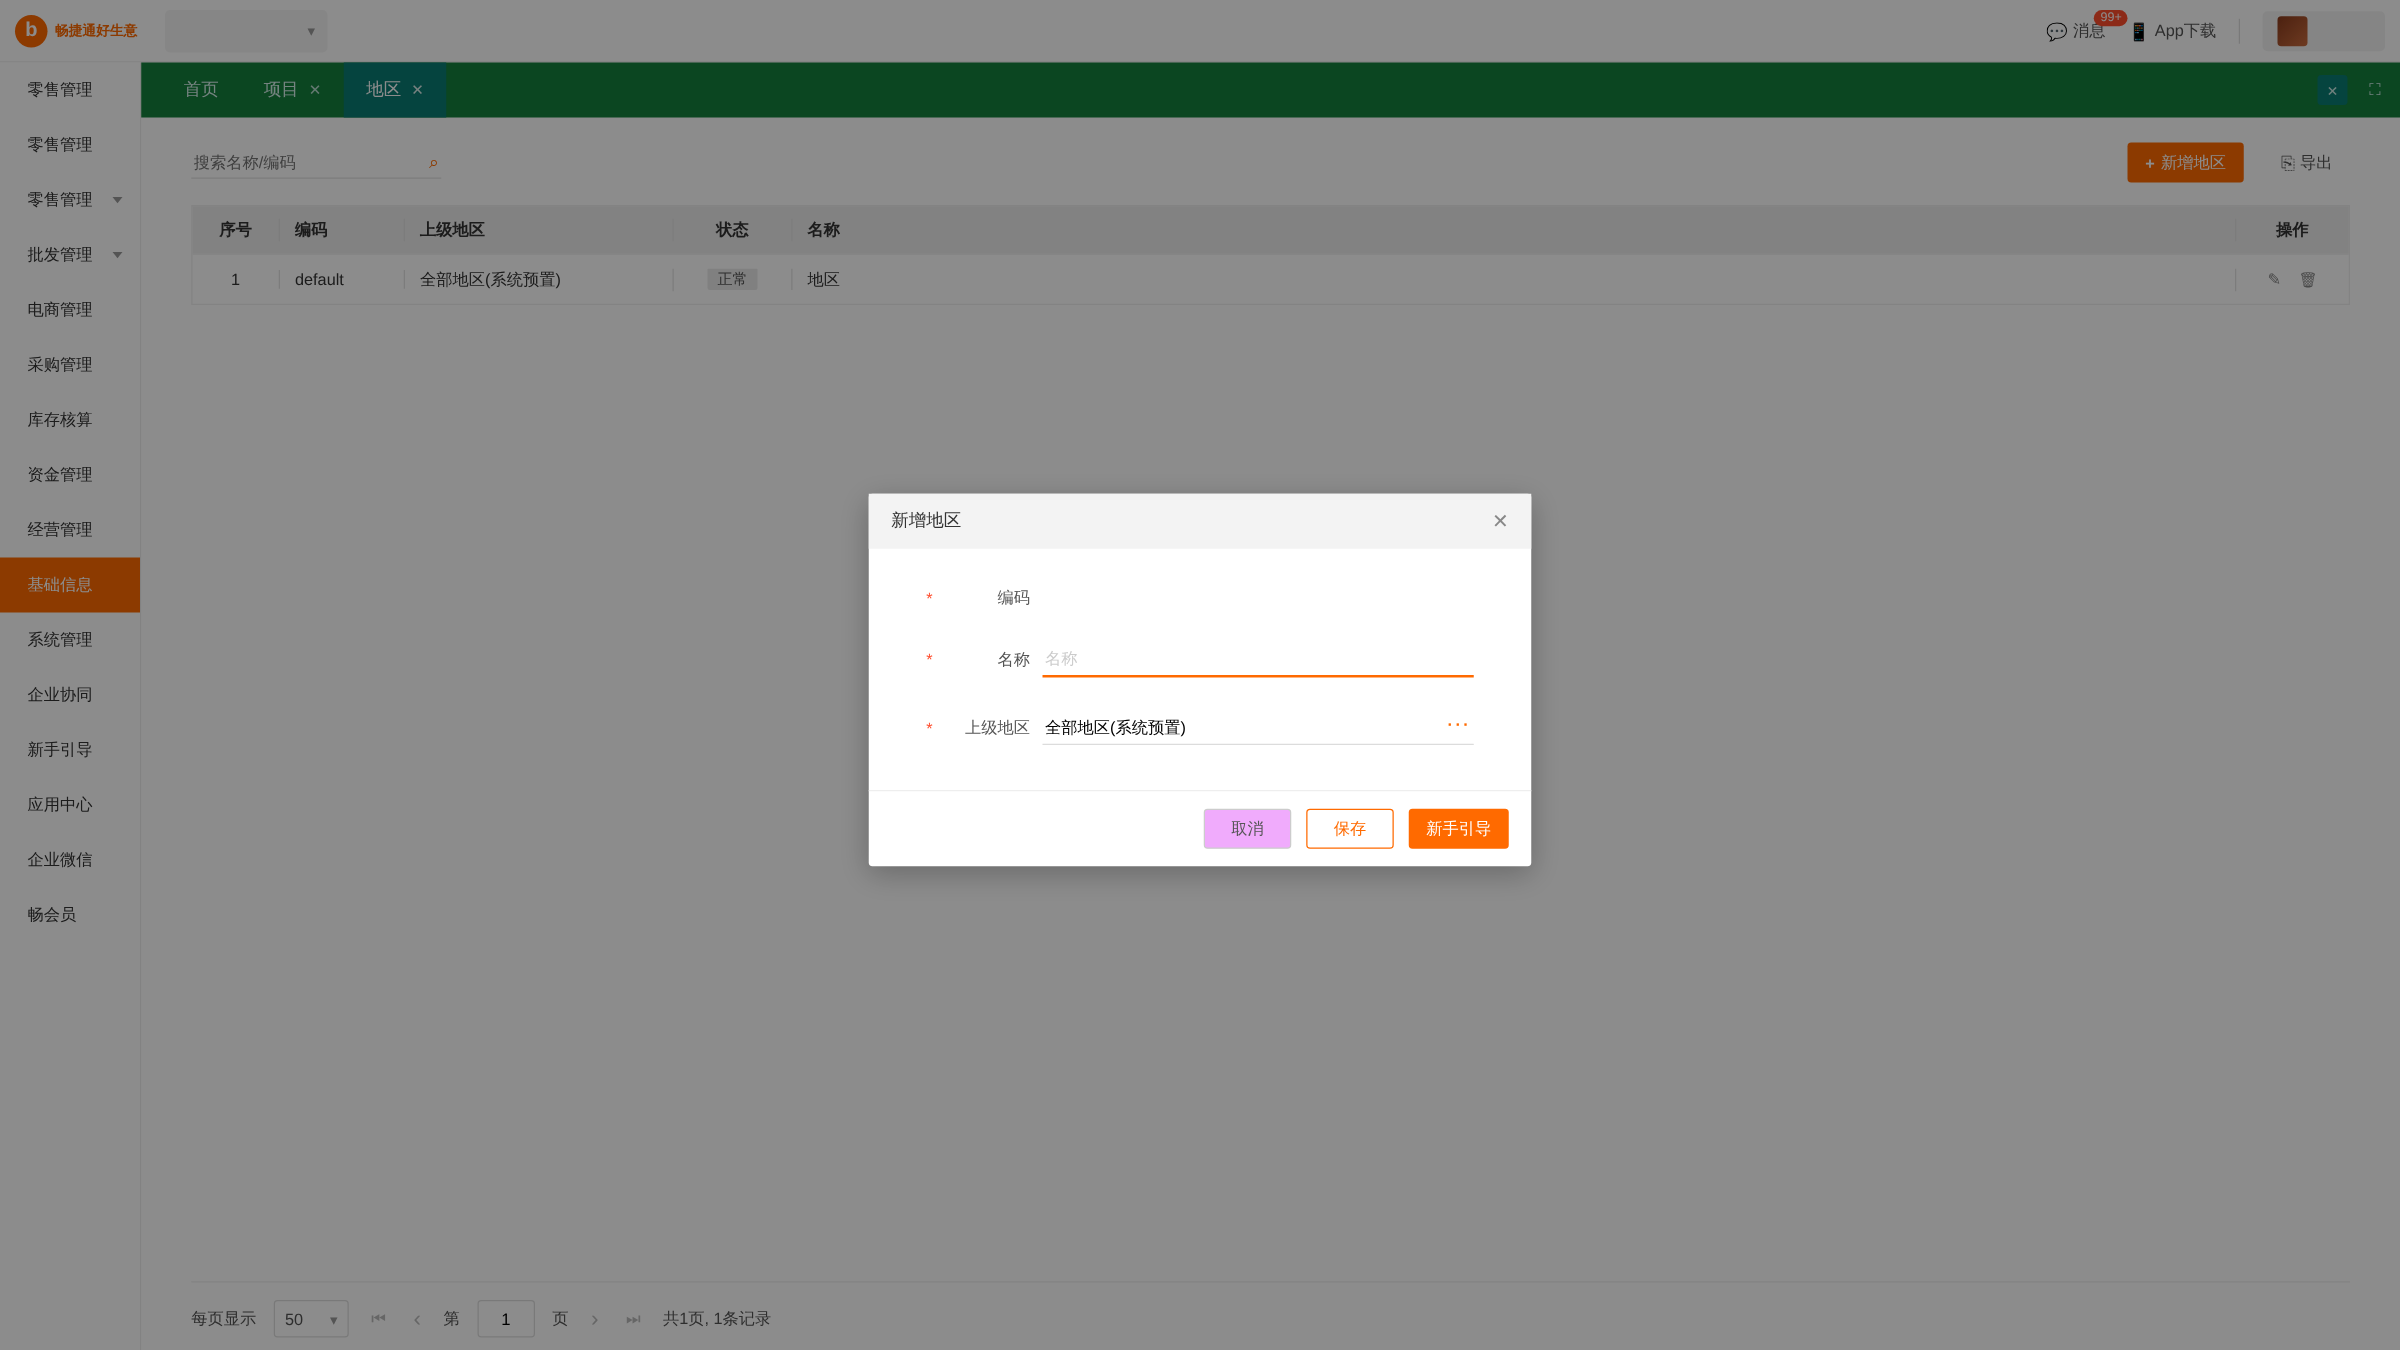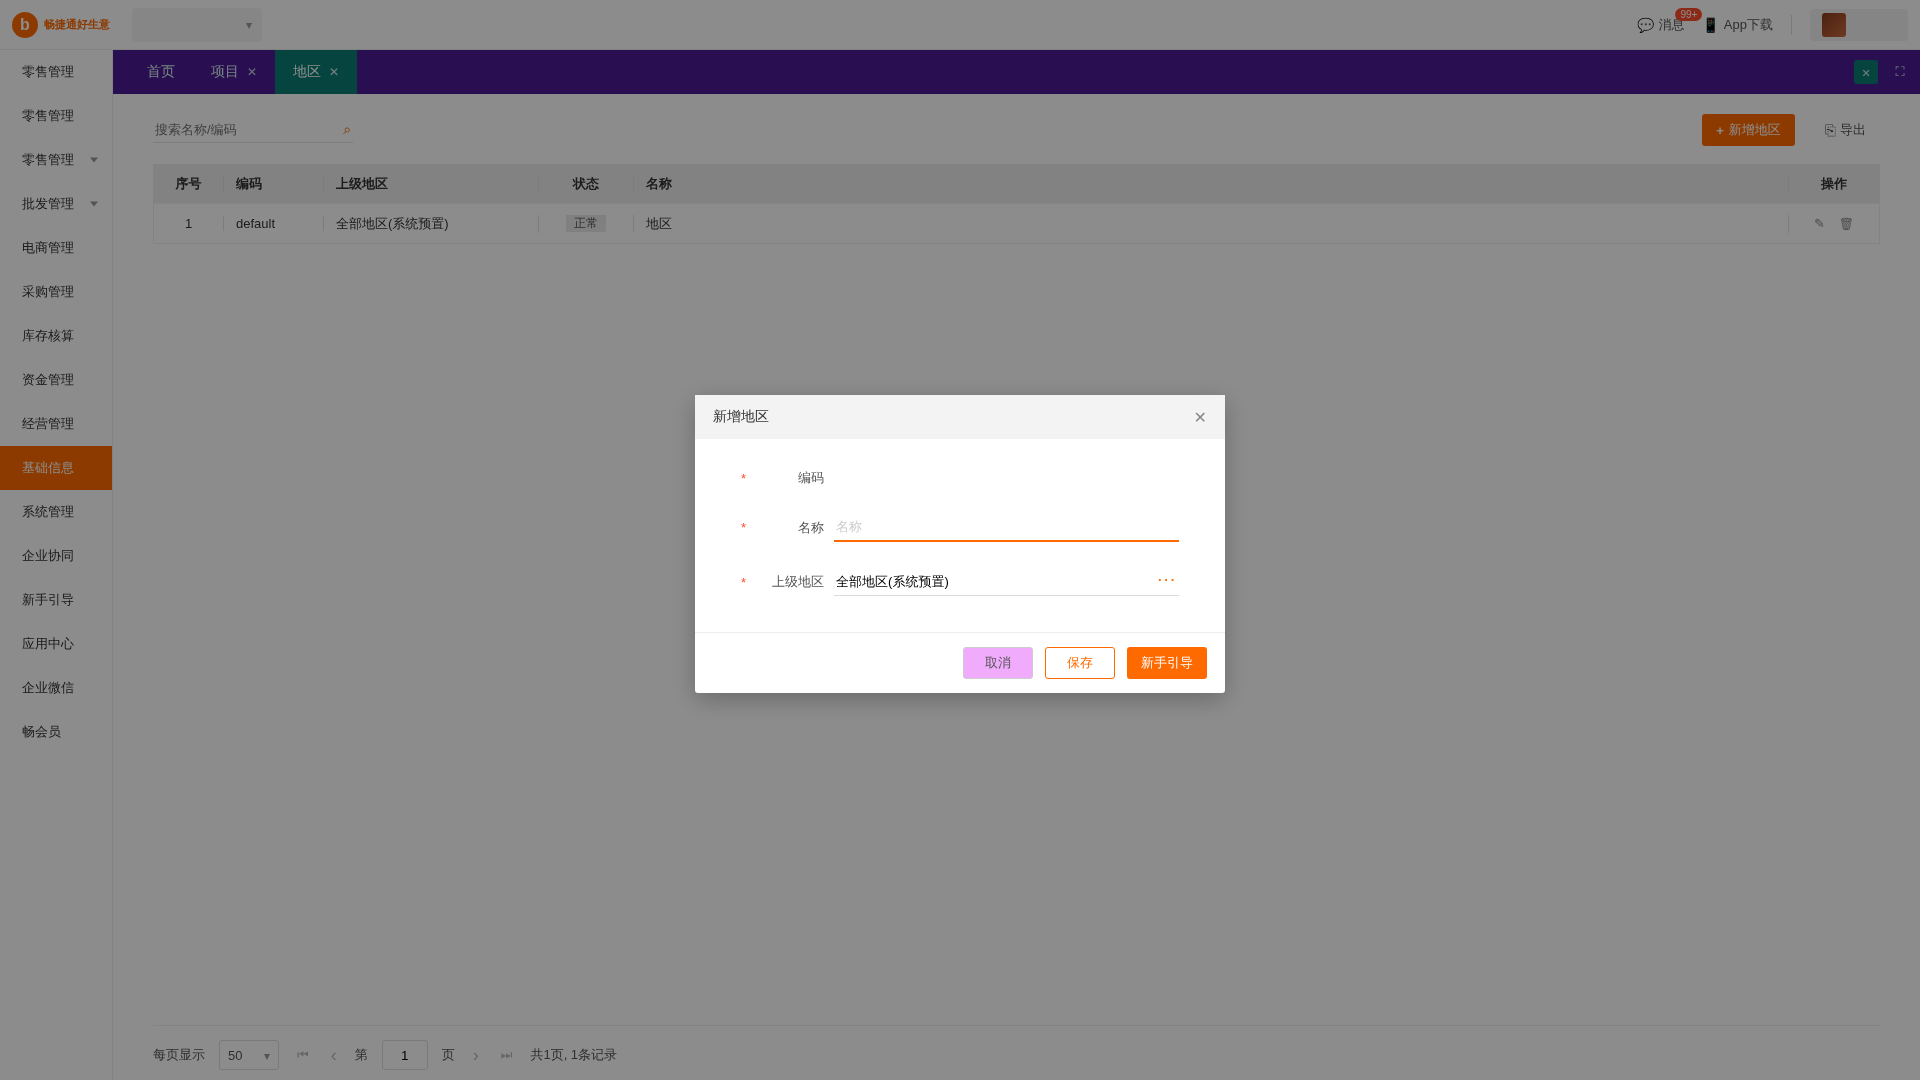--- a/index.html
+++ b/index.html
@@ -22,21 +22,21 @@
   .divider-v{width:1px;height:20px;background:#ddd;}
 
   
   .body { flex:1; display:flex; min-height:0;}
   .sidebar { width:113px; background:#fff; border-right:1px solid #ededed; display:flex;flex-direction:column;}
   .side-item { height:44px; display:flex; align-items:center; padding-left:22px; color:#333; cursor:pointer; position:relative; font-size:13px;}
   .side-item.has-sub::after{ content:''; position:absolute; right:14px; top:50%; width:0;height:0;border-left:4px solid transparent;border-right:4px solid transparent;border-top:5px solid #999; transform:translateY(-50%);}
   .side-item.active{ background:#ff6a00; color:#fff;}
 
   .main { flex:1; display:flex; flex-direction:column; min-width:0;}
-  .tabs-bar { height:44px; background:#4c1d95; display:flex; align-items:flex-end; padding-left:16px; position:relative;}
+  .tabs-bar { height:44px; background:#15803d; display:flex; align-items:flex-end; padding-left:16px; position:relative;}
   .tab { height:44px; display:flex;align-items:center; padding:0 18px; color:#d6eeea; cursor:pointer; gap:8px; font-size:14px;}
   .tab.active{ background:#0a7d73; color:#fff;}
   .tab .close{ font-size:12px; opacity:.85;}
   .tabs-right{ position:absolute; right:8px; top:0; height:44px; display:flex;align-items:center; gap:10px;}
   .tabs-right .icon-btn{ width:24px;height:24px;border-radius:3px;display:flex;align-items:center;justify-content:center;color:#cdeae6;cursor:pointer;}
   .tabs-right .icon-btn.boxed{background:#0a7d73;}
 
   .content { flex:1; background:#fff; display:flex;flex-direction:column; padding:20px 40px 10px 40px; min-height:0;}
   .toolbar { display:flex; align-items:center; }
   .search-box { width:200px; border-bottom:1px solid #e3e3e3; display:flex;align-items:center; padding:4px 2px;}

